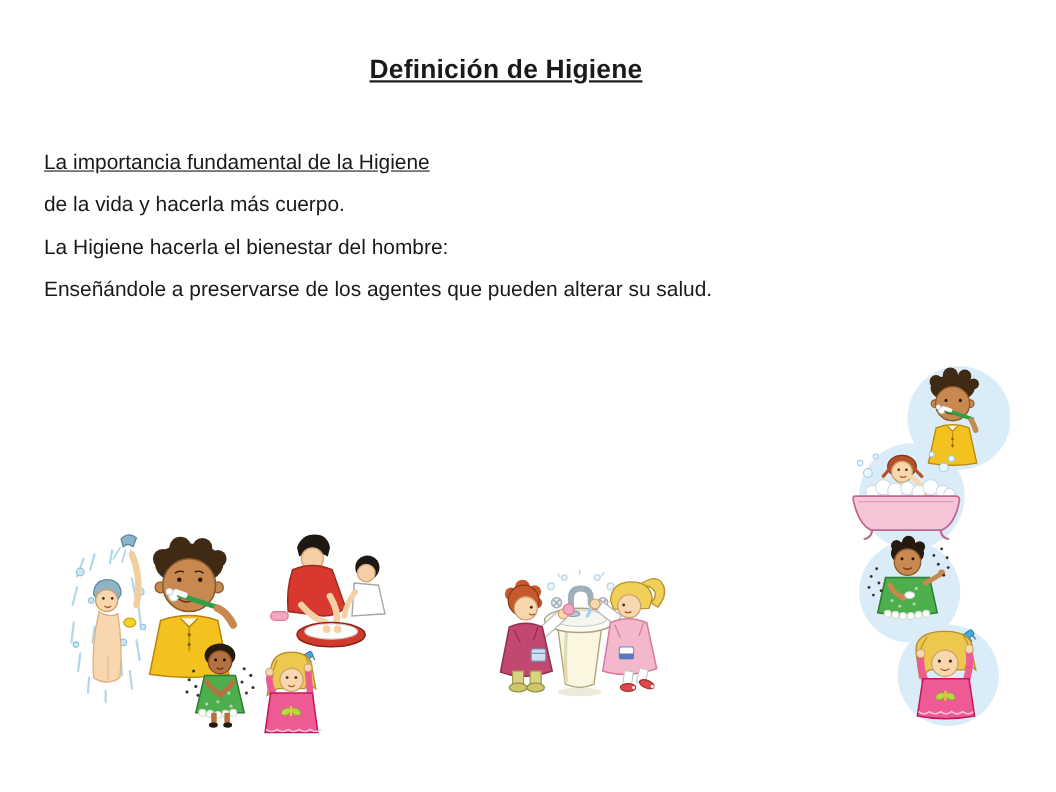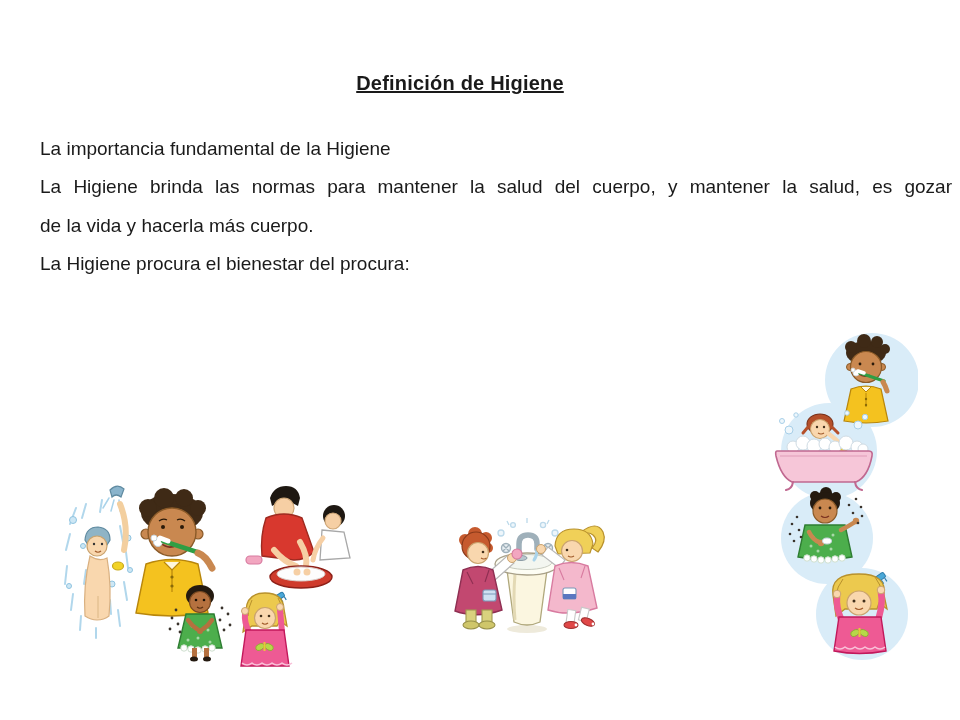--- a/index.html
+++ b/index.html
@@ -1,39 +1,39 @@
 <!DOCTYPE html>
 <html><head>
 <meta charset="utf-8">
 <style>
   html,body{margin:0;padding:0;}
   body{width:960px;height:720px;background:#ffffff;overflow:hidden;position:relative;
        font-family:"Liberation Sans","DejaVu Sans",sans-serif;color:#1a1a1a;}
   .page{position:absolute;inset:0;background:#ffffff;}
-  .title{position:absolute;top:72px;left:0;width:920px;text-align:center;
-         font-size:20px;font-weight:bold;text-decoration:underline;letter-spacing:.2px;}
+  .title{position:absolute;top:50px;left:0;width:920px;text-align:center;
+         font-size:24px;font-weight:bold;text-decoration:underline;letter-spacing:.2px;}
   .body-text{position:absolute;top:130px;left:40px;width:912px;font-size:19px;line-height:38.4px;}
   .line{white-space:nowrap;}
   .line.justify{white-space:normal;text-align:justify;text-align-last:justify;}
-  .line.underline{}
+  .line.underline{text-decoration:underline;}
   .fig{position:absolute;}
   .fig svg{display:block;}
 </style>
 </head>
 <body>
 
 <div class="page">
 
   <div class="title">Definición de Higiene</div>
 
   <div class="body-text">
     <div class="line underline">La importancia fundamental de la Higiene</div>
-    <div class="line justify">La Higiene brinda las normas para mantener la salud del cuerpo, y mantener la salud, es gozar</div>
     <div class="line">de la vida y hacerla más cuerpo.</div>
-    <div class="line">La Higiene procura el bienestar del procura:</div>
+    <div class="line">La Higiene hacerla el bienestar del hombre:</div>
+    <div class="line">Enseñándole a preservarse de los agentes que pueden alterar su salud.</div>
   </div>
 
   <div class="fig" style="left:60px;top:480px;">
   <svg width="305" height="195" viewBox="0 0 305 195">
     <g>
       <g stroke="#a9d3ea" stroke-width="2" stroke-linecap="round" fill="none" opacity="0.9">
         <path d="M16,28 l-6,16"></path>
             <path d="M26,24 l-4,14"></path>
             <path d="M42,20 l-2,12"></path>
         <path d="M10,54 l-4,16"></path>

